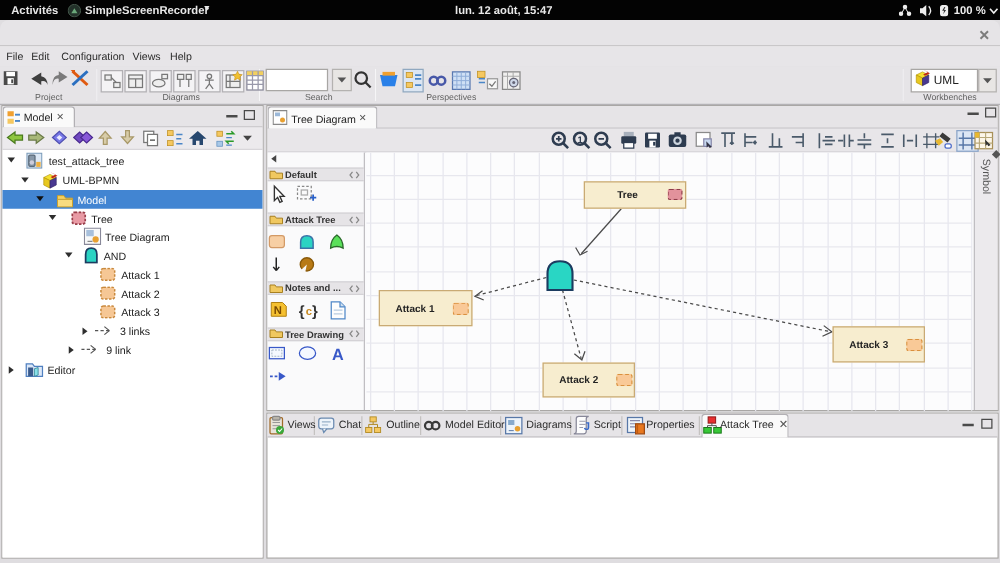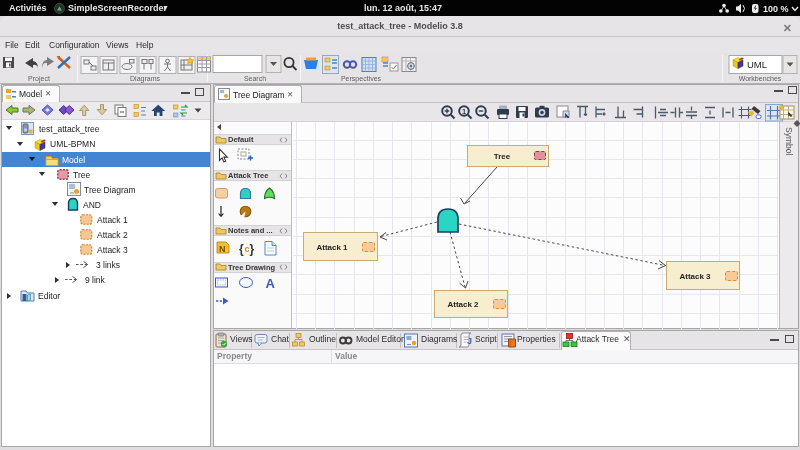--- a/index.html
+++ b/index.html
@@ -75,21 +75,20 @@
         <path d="M17 3.5 h2 l3 -2.5 v9 l-3 -2.5 h-2 z"></path>
         <path d="M24 2 q3 3.5 0 7" stroke="#ededed" fill="none"></path>
         <rect x="33" y="1" width="6.5" height="9" rx="2"></rect>
           <path d="M36.5 2.5 l-1.8 3 h1.6 l-0.8 2.8 2.4 -3.4 h-1.6 l1 -2.4 Z" fill="#333"></path>
       </g>
       <text x="44" y="8.5" fill="#ededed" font-size="9" font-weight="bold" font-family="Liberation Sans">100 %</text>
       <path d="M73 4 l3 3.5 3 -3.5" stroke="#ededed" stroke-width="1.3" fill="none"></path>
     </svg>
   </div>
   <div id="titlebar" class="abs">
-    <div class="title">test_attack_tree - Modelio 3.8</div>
     <div class="close">✕</div>
   </div>
   <div id="toolbar" class="abs">
     <div class="tlabel" style="left:8px;width:62px;">Project</div>
     <div class="tlabel" style="left:85px;width:120px;">Diagrams</div>
     <div class="tlabel" style="left:215px;width:80px;">Search</div>
     <div class="tlabel" style="left:305px;width:112px;">Perspectives</div>
     <div class="tlabel" style="left:712px;width:96px;">Workbenches</div>
     <div class="vsep" style="left:77px;"></div>
     <div class="vsep" style="left:207px;"></div>
@@ -537,19 +536,14 @@
       <span class="btab" style="left:95px;top:3px;">Outline</span>
       <span class="btab" style="left:142px;top:3px;">Model Editor</span>
       <span class="btab" style="left:207px;top:3px;">Diagrams</span>
       <span class="btab" style="left:261px;top:3px;">Script</span>
       <span class="btab" style="left:303px;top:3px;">Properties</span>
       <span class="btab" style="left:362px;top:3px;">Attack Tree</span>
       <span class="btab" style="left:409px;top:3px;font-size:9px;color:#555;">✕</span>
       <div class="mm-min" style="left:556px;top:8px;"></div>
       <div class="mm-max" style="left:571px;top:4px;"></div>
     </div>
-    <div id="bp-header">
-      <span class="abs" style="left:3px;top:1px;">Property</span>
-      <span class="abs" style="left:121px;top:1px;">Value</span>
-      <div class="abs" style="left:117px;top:0;width:1px;height:14px;background:#e0e0e0;"></div>
-    </div>
   </div>
 </div>
 
 </body></html>

